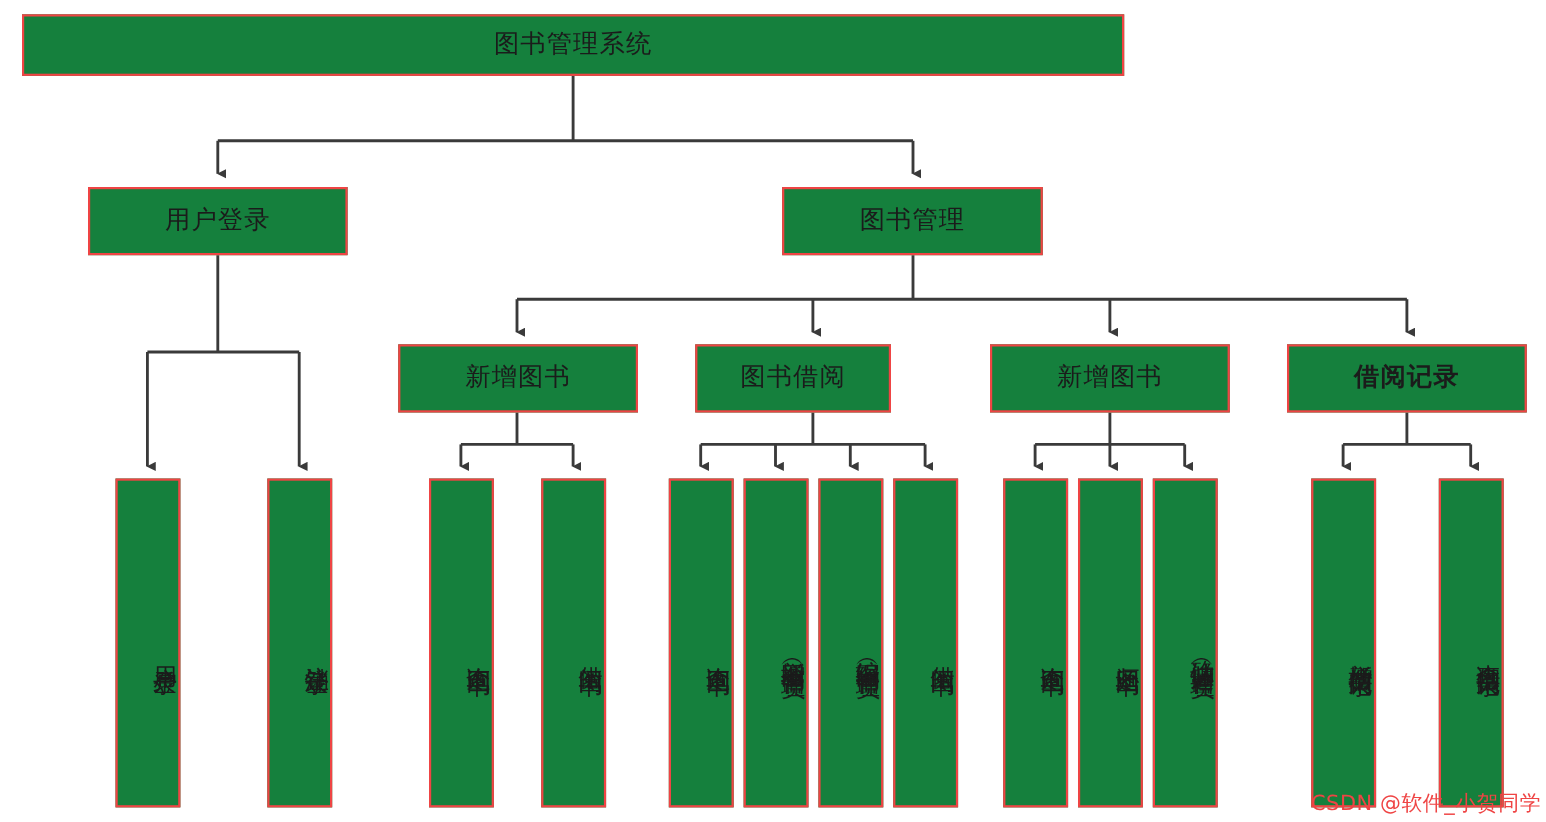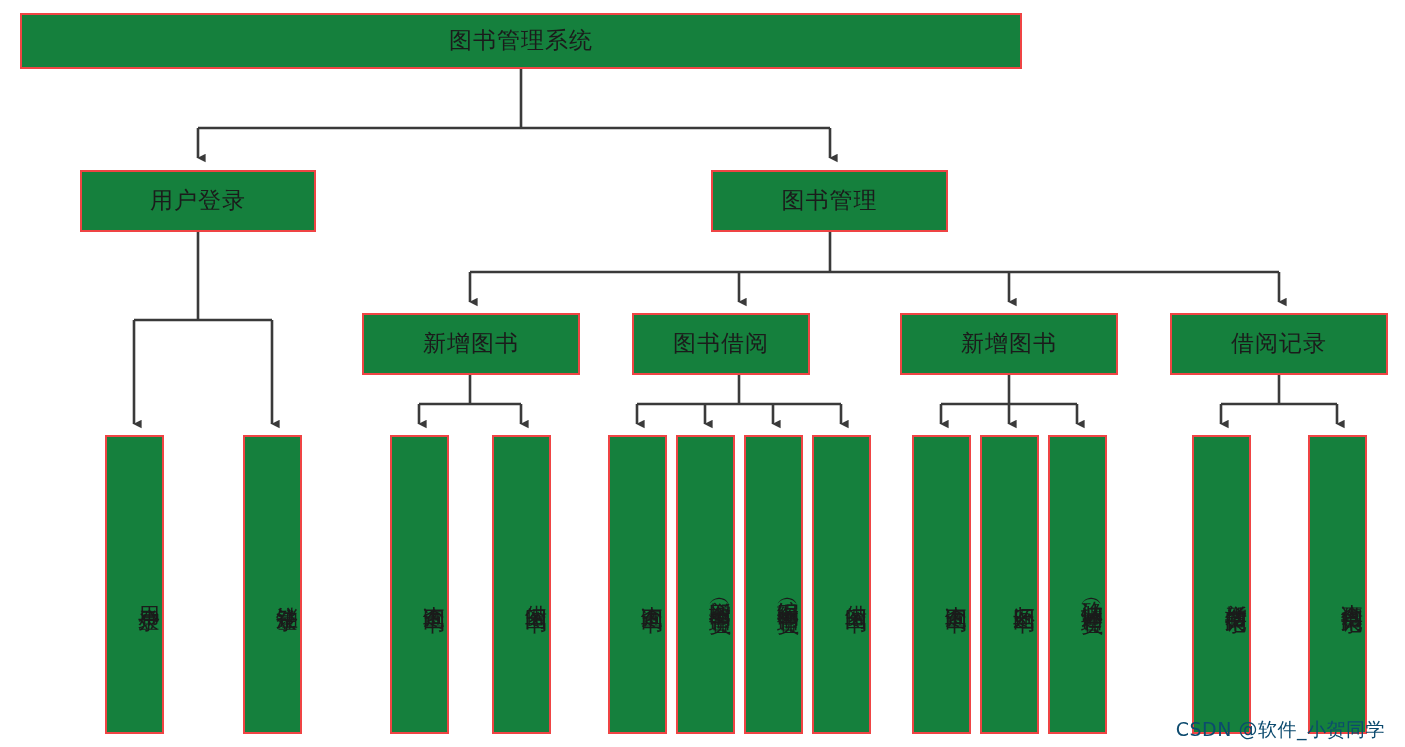--- a/index.html
+++ b/index.html
@@ -51,24 +51,24 @@
     align-items: flex-start;
     justify-content: center;
   }
   .node.vert .lbl {
     writing-mode: vertical-rl;
     text-orientation: upright;
     white-space: normal;
   }
   .watermark {
     position: absolute;
-    right: 20px;
+    right: 4px;
     bottom: 4px;
     font-size: 19px;
-    color: #0c4a6e;
+    color: #ef4444;
     letter-spacing: 0.5px;
     white-space: nowrap;
   }
 </style>
 </head>
 <body>
 
 <div id="canvas">
 
   <svg id="wires" viewBox="0 0 1405 747">
@@ -134,21 +134,21 @@
 
   <div class="node horiz" style="left:362px; top:313px; width:218px; height:62px;">
     <span class="lbl">新增图书</span>
   </div>
   <div class="node horiz" style="left:632px; top:313px; width:178px; height:62px;">
     <span class="lbl">图书借阅</span>
   </div>
   <div class="node horiz" style="left:900px; top:313px; width:218px; height:62px;">
     <span class="lbl">新增图书</span>
   </div>
-  <div class="node horiz" style="left:1170px; top:313px; width:218px; height:62px;">
+  <div class="node horiz" style="left:1170px; top:313px; width:218px; height:62px;font-weight:bold;">
     <span class="lbl">借阅记录</span>
   </div>
 
   <div class="node vert" style="left:105px; top:435px; width:59px; height:299px;">
     <span class="lbl">用户登录</span>
   </div>
   <div class="node vert" style="left:243px; top:435px; width:59px; height:299px;">
     <span class="lbl">注销登录</span>
   </div>
 

